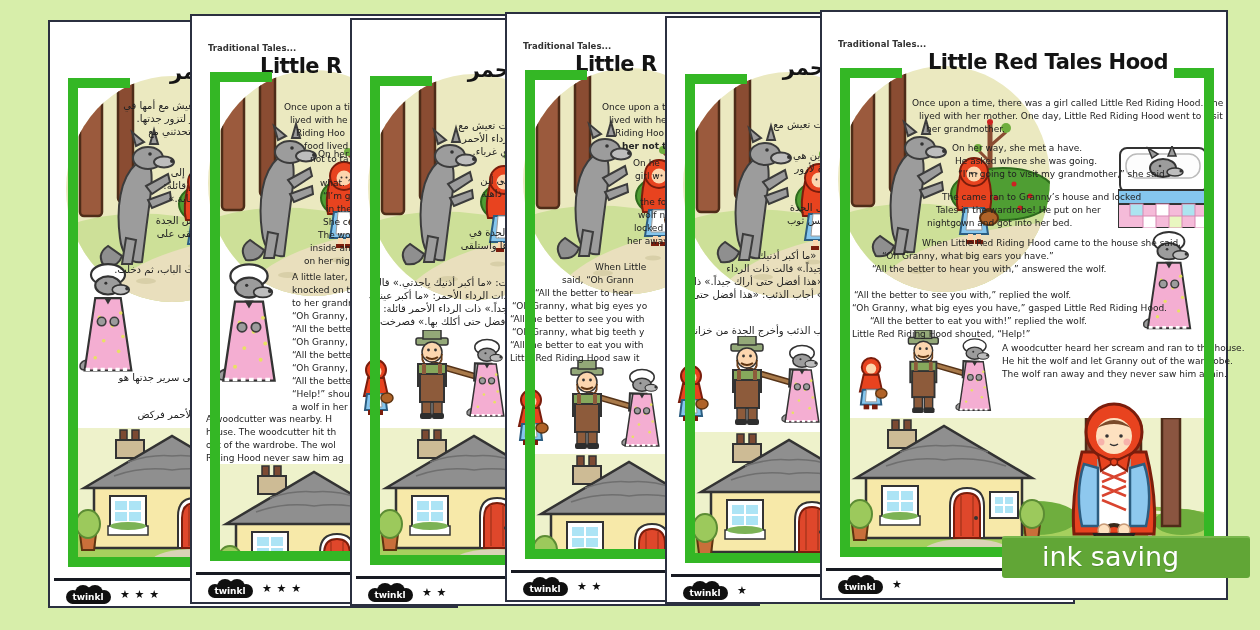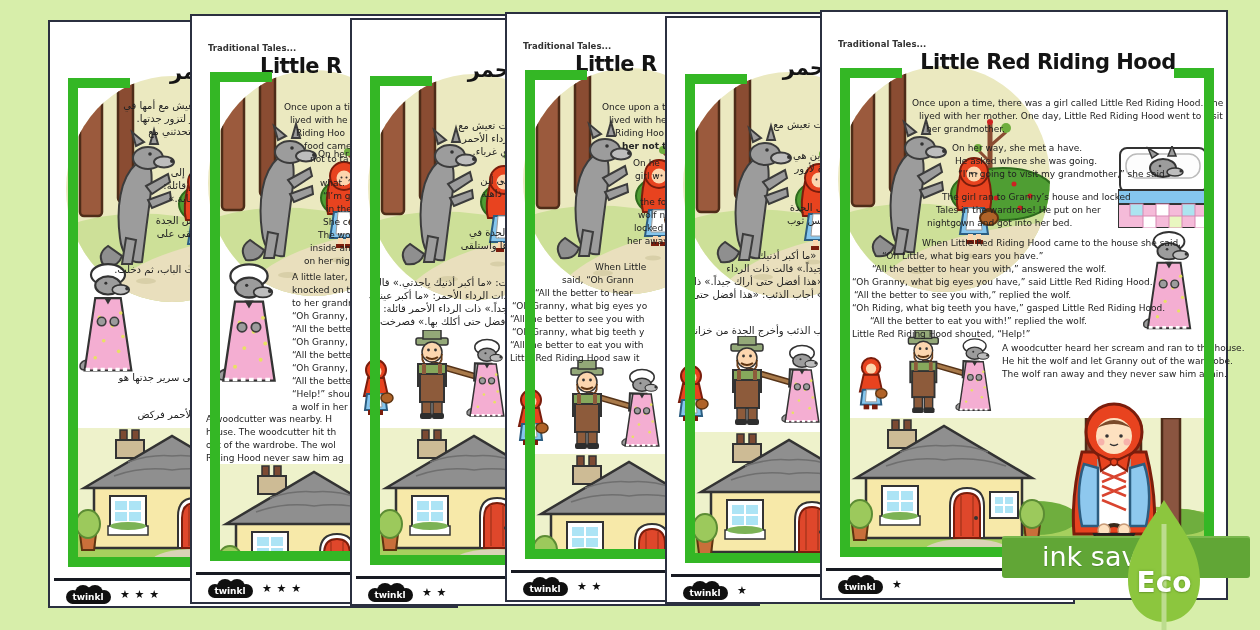--- a/index.html
+++ b/index.html
@@ -333,21 +333,21 @@
     <div class="rule"></div>
     <div class="logo">
         <svg width="48" height="20">
           <use href="#sym-twinkl"></use>
         </svg>
       </div>
     <div class="stars">★ ★ ★</div>
   <div class="frag" style="top: 86px; left: 92px;">Once upon a tim</div>
       <div class="frag" style="top: 99px; left: 98px;">lived with he</div>
       <div class="frag" style="top: 112px; left: 104px;">Riding Hoo</div>
-      <div class="frag" style="top: 125px; left: 112px;">food came</div>
+      <div class="frag" style="top: 125px; left: 112px;">food lived</div>
       <div class="frag" style="top: 138px; left: 118px;">not to ta</div>
       <div class="frag" style="top: 133px; left: 126px;">On her</div>
       <div class="frag" style="top: 162px; left: 128px;">what. “</div>
       <div class="frag" style="top: 175px; left: 131px;">“I’m g</div>
       <div class="frag" style="top: 188px; left: 134px;">in the f</div>
       <div class="frag" style="top: 201px; left: 131px;">She con</div>
       <div class="frag" style="top: 214px; left: 126px;">The wolf</div>
       <div class="frag" style="top: 227px; left: 118px;">inside and</div>
       <div class="frag" style="top: 240px; left: 112px;">on her nightg</div>
       <div class="frag" style="top: 256px; left: 100px;">A little later, L</div>
@@ -531,54 +531,46 @@
         <svg width="100" height="150">
           <use href="#sym-girl"></use>
         </svg>
       </div>
     <div class="frame f-left"></div>
       <div class="frame f-tl"></div>
     <div class="frame f-tr"></div>
       <div class="frame f-right"></div>
     <div class="frame f-bot"></div>
     <div class="tt-header">Traditional Tales...</div>
-    <div class="page-title t-center">Little Red Riding Hood</div>
+    <div class="page-title t-center">Little Red Tales Hood</div>
     <div class="rule"></div>
     <div class="logo">
         <svg width="48" height="20">
           <use href="#sym-twinkl"></use>
         </svg>
       </div>
     <div class="stars">★</div>
   <div class="frag" style="top: 86px; left: 90px;">Once upon a time, there was a girl called Little Red Riding Hood. She</div>
       <div class="frag" style="top: 99px; left: 97px;">lived with her mother. One day, Little Red Riding Hood went to visit</div>
       <div class="frag" style="top: 112px; left: 104px;">her grandmother.</div>
       <div class="frag" style="top: 131px; left: 130px;">On her way, she met a have.</div>
       <div class="frag" style="top: 144px; left: 133px;">He asked where she was going.</div>
       <div class="frag" style="top: 157px; left: 136px;">“I’m going to visit my grandmother,” she said.</div>
-      <div class="frag" style="top: 180px; left: 120px;">The girl ran to Granny’s house and locked</div>
+      <div class="frag" style="top: 180px; left: 120px;">The came ran to Granny’s house and locked</div>
       <div class="frag" style="top: 193px; left: 114px;">Tales in the wardrobe! He put on her</div>
       <div class="frag" style="top: 206px; left: 105px;">nightgown and got into her bed.</div>
       <div class="frag" style="top: 226px; left: 100px;">When Little Red Riding Hood came to the house she said,</div>
-      <div class="frag" style="top: 239px; left: 60px;">“Oh Little, what big ears you have.”</div>
+      <div class="frag" style="top: 239px; left: 60px;">“Oh Granny, what big ears you have.”</div>
       <div class="frag" style="top: 252px; left: 50px;">“All the better to hear you with,” answered the wolf.</div>
-      <div class="frag" style="top: 265px; left: 30px;">“Oh Granny, what big eyes you have,” said Little Red Riding Hood.</div>
       <div class="frag" style="top: 278px; left: 32px;">“All the better to see you with,” replied the wolf.</div>
-      <div class="frag" style="top: 291px; left: 30px;">“Oh Riding, what big teeth you have,” gasped Little Red Riding Hood.</div>
+      <div class="frag" style="top: 291px; left: 30px;">“Oh Granny, what big eyes you have,” gasped Little Red Riding Hood.</div>
       <div class="frag" style="top: 304px; left: 48px;">“All the better to eat you with!” replied the wolf.</div>
       <div class="frag" style="top: 317px; left: 30px;">Little Red Riding Hood shouted, “Help!”</div>
       <div class="frag" style="top: 331px; left: 180px;">A woodcutter heard her scream and ran to the house.</div>
       <div class="frag" style="top: 344px; left: 180px;">He hit the wolf and let Granny out of the wardrobe.</div>
       <div class="frag" style="top: 357px; left: 180px;">The wolf ran away and they never saw him again.</div>
     </div>
 
   <div class="banner">
     <span>ink saving</span>
   </div>
-  <div class="leaf">
-    <svg width="92" height="132" viewBox="0 0 92 132">
-      <path d="M46,2 C30,28 10,50 10,82 C10,108 26,124 46,124 C66,124 82,108 82,82 C82,50 62,28 46,2 Z" fill="#8cc63e"></path>
-      <path d="M46,26 L46,132" stroke="#bcdc8e" stroke-width="5"></path>
-    </svg>
-    <span class="eco">Eco</span>
-  </div>
 
 </div>
 
 </body></html>

